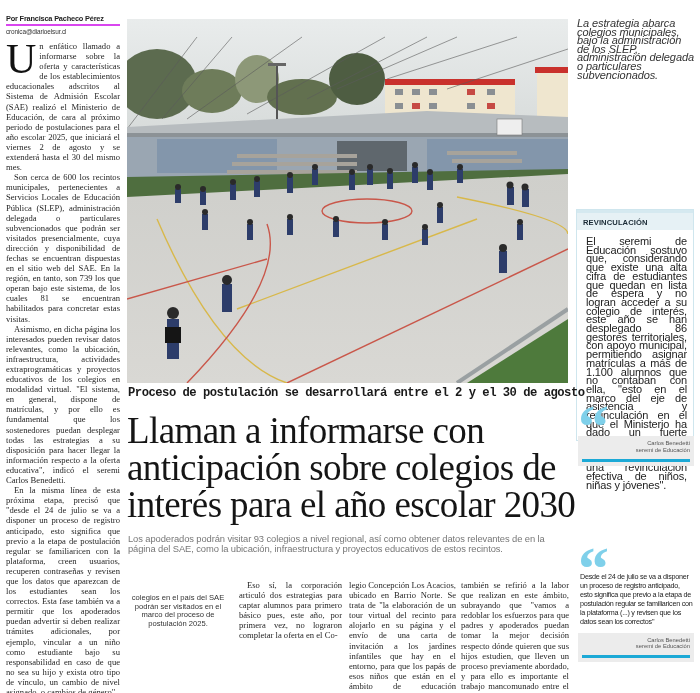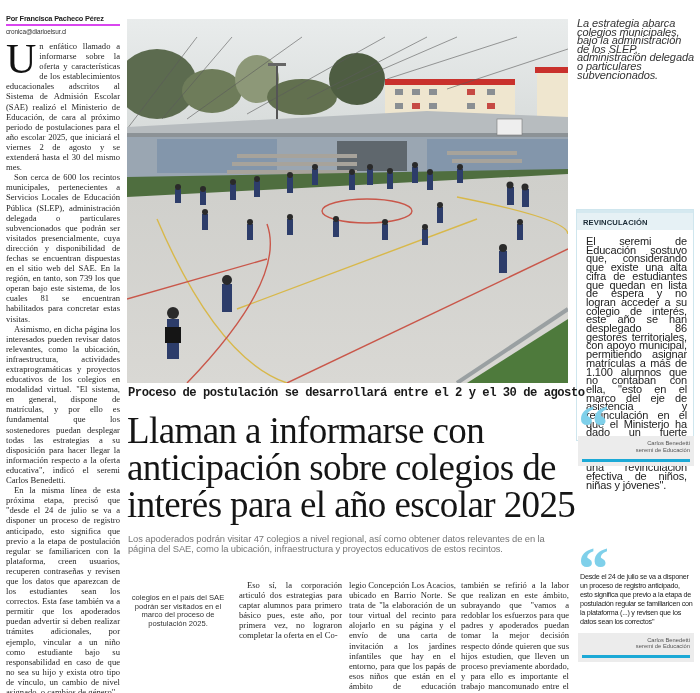--- a/index.html
+++ b/index.html
@@ -227,22 +227,22 @@
   <div class="quote-mark">“</div>
   <div class="quote-text">Desde el 24 de julio se va a disponer un proceso de registro anticipado, esto significa que previo a la etapa de postulación regular se familiaricen con la plataforma (...) y revisen que los datos sean los correctos"</div>
   <div class="quote-attrib">
     <div>Carlos Benedetti</div>
     <div>seremi de Educación</div>
     <div class="bar"></div>
   </div>
 </div>
 
 <div id="kicker">Proceso de postulación se desarrollará entre el 2 y el 30 de agosto</div>
-<h1 id="headline" style="font-weight:normal;">Llaman a informarse con anticipación sobre colegios de interés para el año escolar 2025</h1>
-<div id="deck">Los apoderados podrán visitar 47 colegios a nivel regional, así como obtener datos relevantes de en la página del SAE, como la ubicación, infraestructura y proyectos educativos de estos recintos.</div>
+<h1 id="headline" style="font-weight:normal;">Llaman a informarse con anticipación sobre colegios de interés para el año escolar 2030</h1>
+<div id="deck">Los apoderados podrán visitar 93 colegios a nivel regional, así como obtener datos relevantes de en la página del SAE, como la ubicación, infraestructura y proyectos educativos de estos recintos.</div>
 
 <div id="stat">
   <div id="stat-label">colegios en el país del SAE podrán ser visitados en el marco del proceso de postulación 2025.</div>
 </div>
 
 <div id="col2" class="body-text">
   <p>Eso sí, la corporación articuló dos estrategias para captar alumnos para primero básico pues, este año, por primera vez, no lograron completar la oferta en el Co-</p>
 </div>
 <div id="col3" class="body-text">
   <p class="noindent">legio Concepción Los Acacios, ubicado en Barrio Norte. Se trata de "la elaboración de un tour virtual del recinto para alojarlo en su página y el envío de una carta de invitación a los jardines infantiles que hay en el entorno, para que los papás de esos niños que están en el ámbito de educación preescolar puedan tener la información", precisó.</p>

